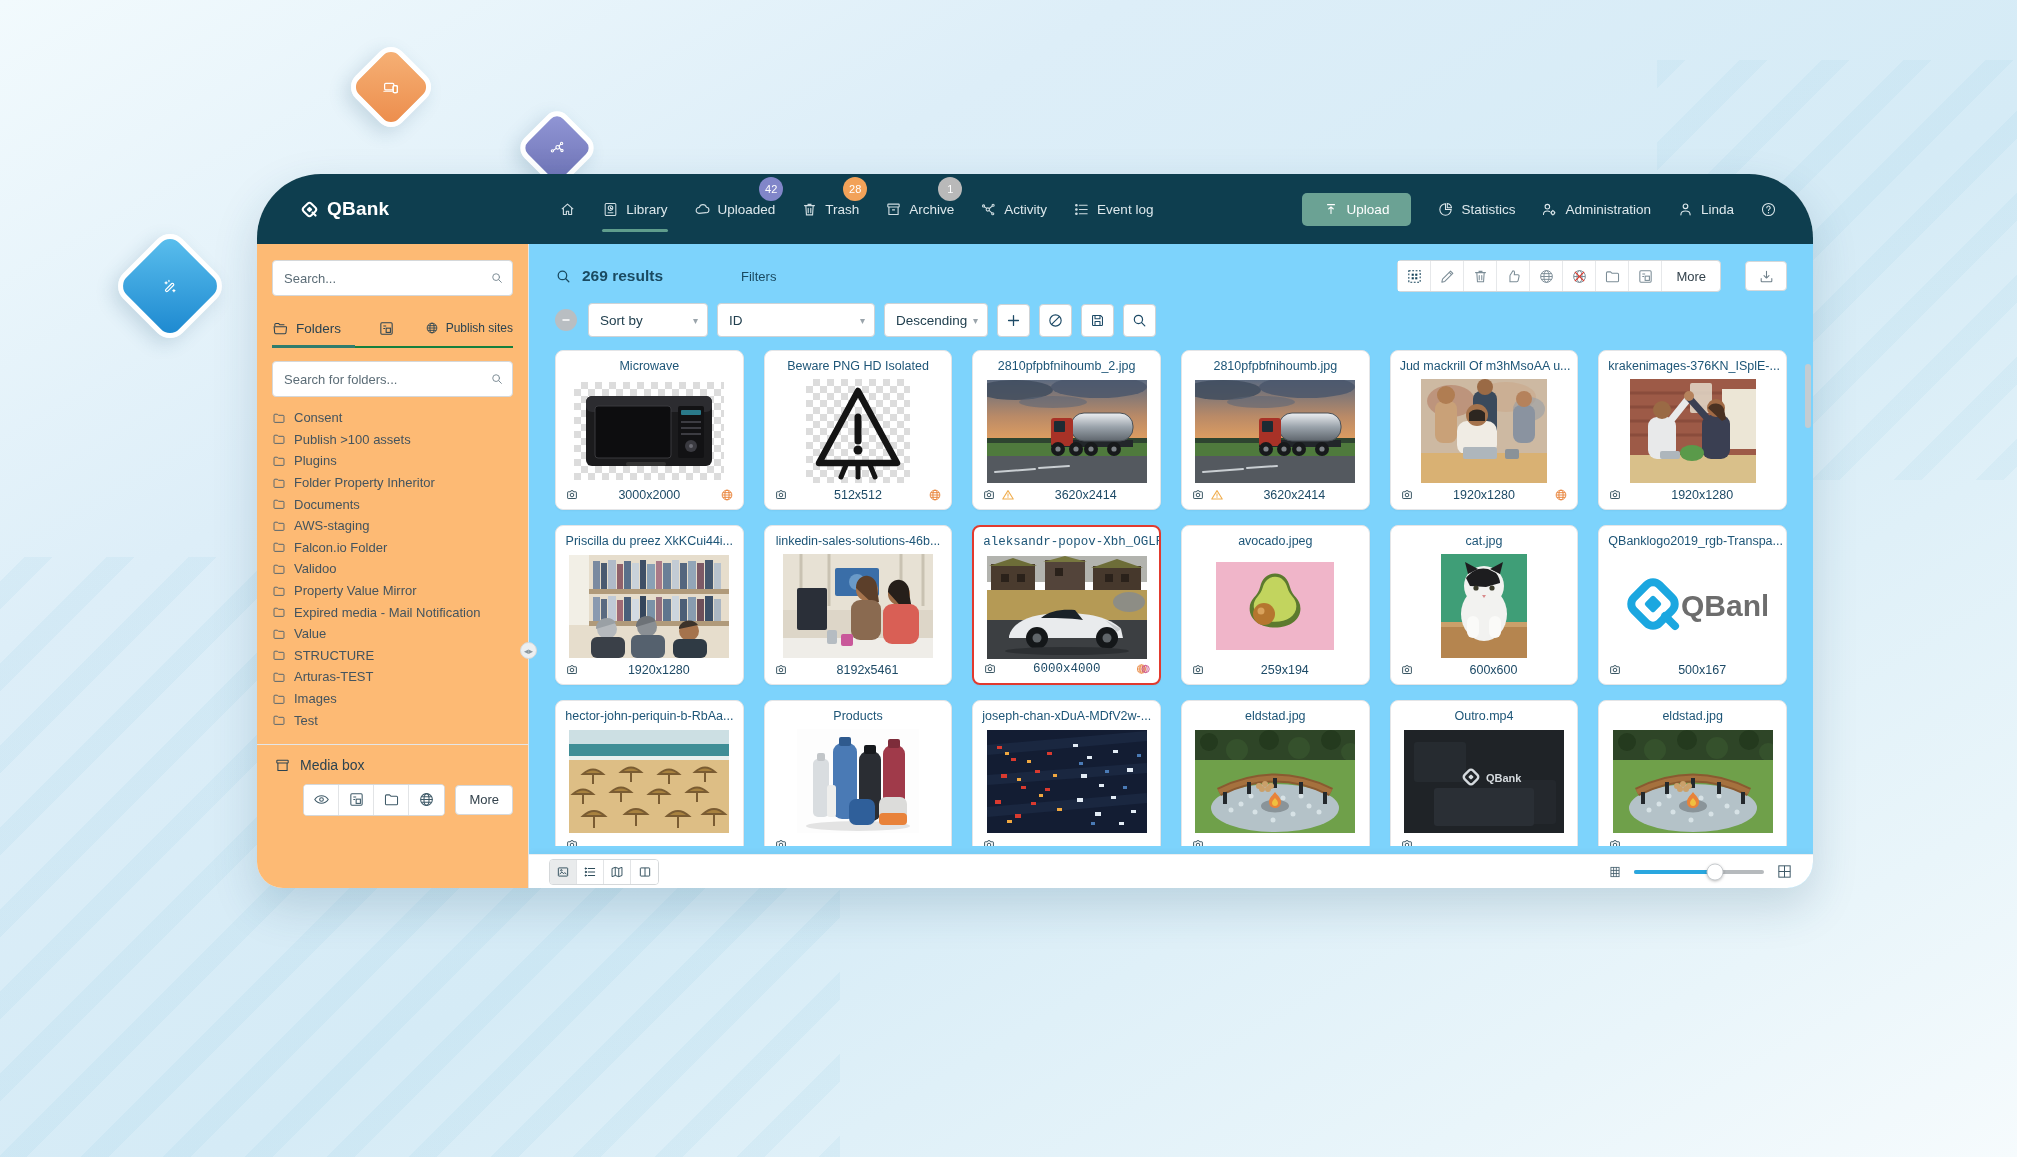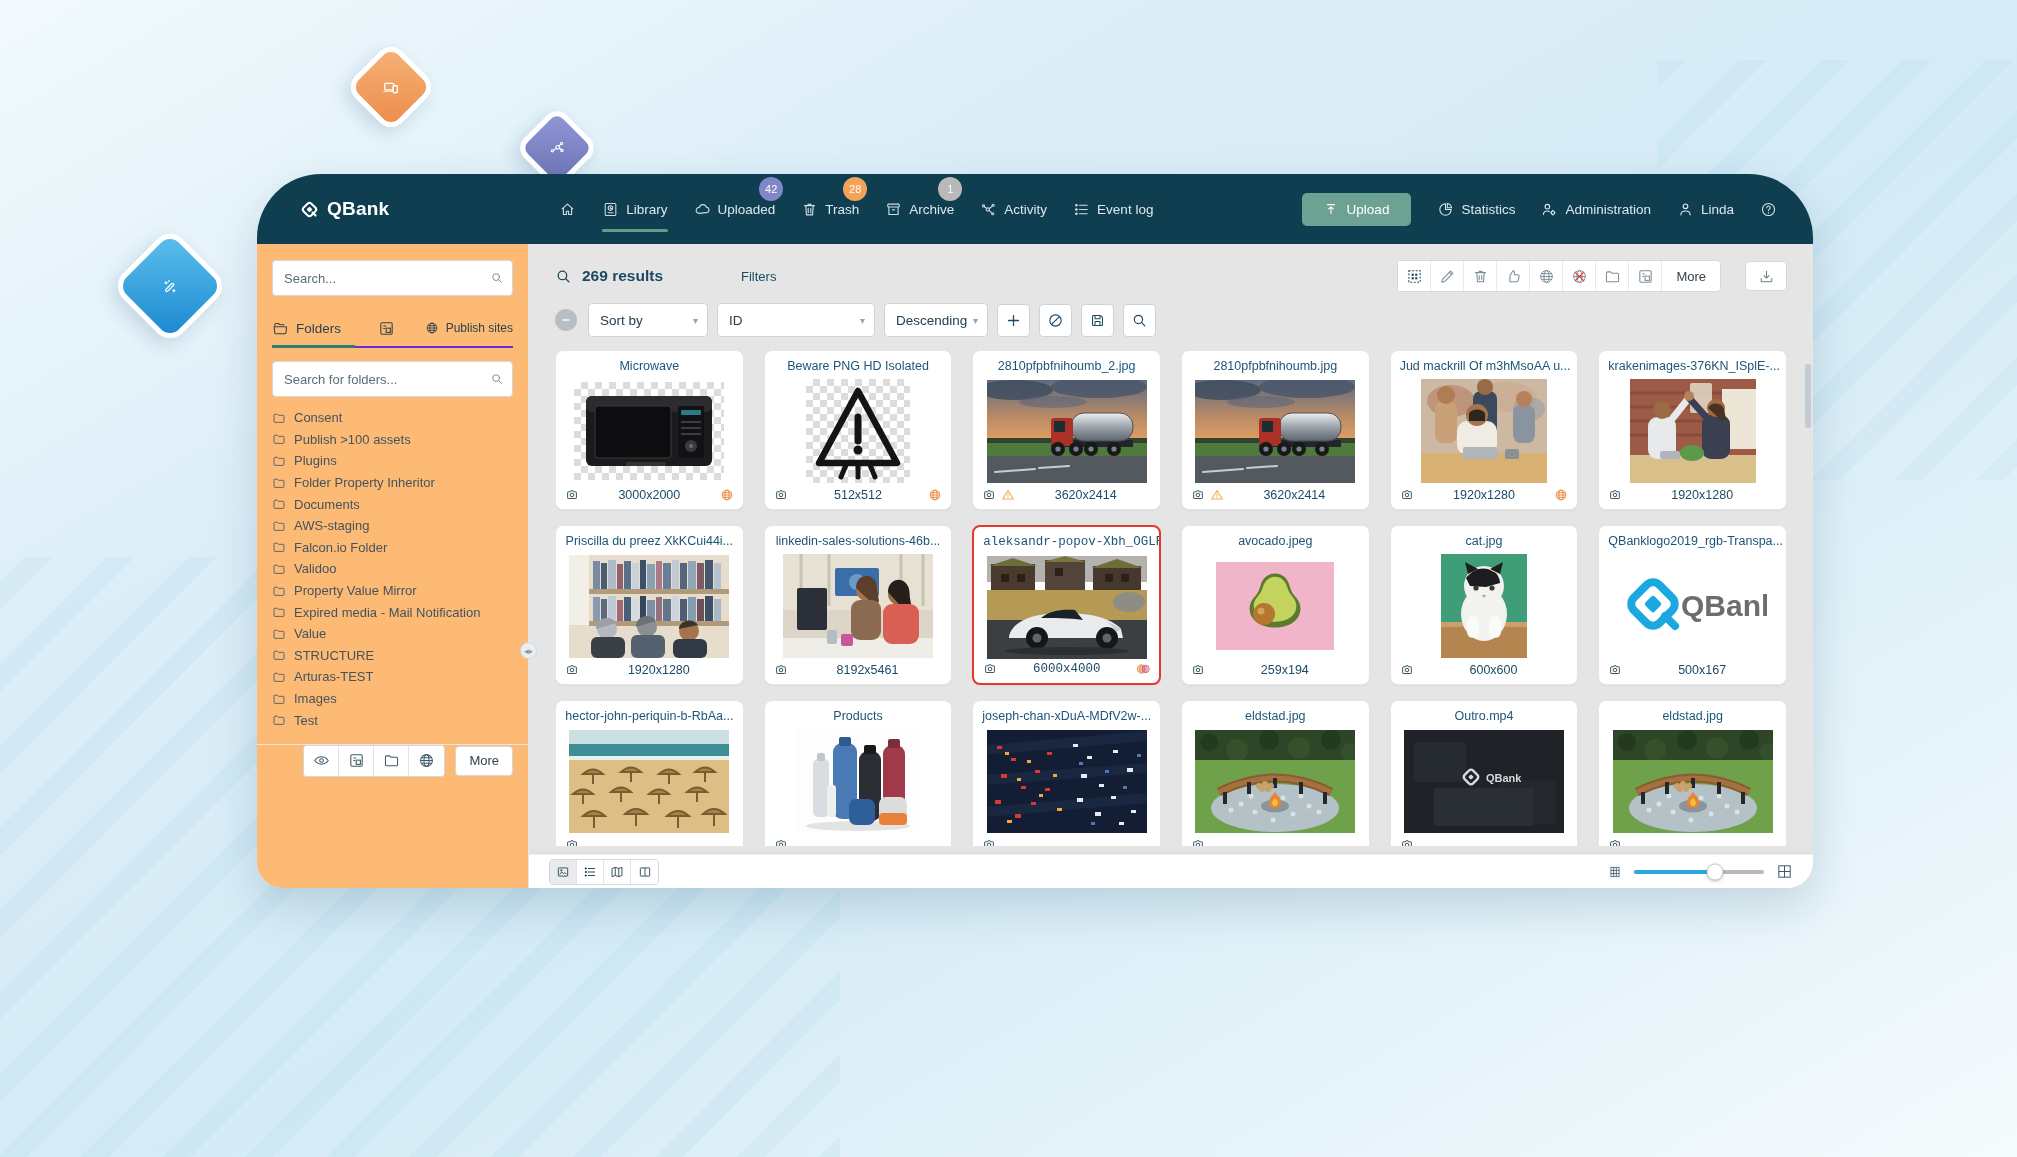--- a/index.html
+++ b/index.html
@@ -42,21 +42,21 @@
   
   .app-body { display:flex; height:644px; position:relative; }
 
   
   .sidebar { width:272px; border-right:1px solid #e4e6e7; padding:16px 15px 0 15px; position:relative; background:#fdba74; }
   .input { position:relative; }
   .input input { width:100%; height:36px; border:1px solid #d5d8da; border-radius:4px; padding:0 32px 0 11px;
     font-size:13px; color:#44545e; font-family:inherit; outline:none; }
   .input input::placeholder { color:#5c6d77; }
   .input .ic { position:absolute; right:9px; top:50%; transform:translateY(-50%); color:#7d8d96; }
-  .side-tabs { display:flex; align-items:center; margin-top:14px; border-bottom:2px solid #6d28d9; height:38px; }
+  .side-tabs { display:flex; align-items:center; margin-top:14px; border-bottom:2px solid #15803d; height:38px; }
   .side-tab { display:flex; align-items:center; gap:7px; font-size:13.5px; color:#2c4350; cursor:pointer; position:relative; height:100%; }
   .side-tab.t1 { flex:0 0 44%; }
   .side-tab.t2 { flex:0 0 18%; }
   .side-tab.t3 { flex:1; font-size:12px; justify-content:flex-end; }
   .side-tab.active::after { content:""; position:absolute; left:0; right:22%; bottom:-2px; height:3px; background:#2f7d6d; }
   .folder-list { margin-top:10px; }
   .folder-row { display:flex; align-items:center; gap:8px; height:21.6px; font-size:13px; color:#44545e; cursor:pointer; white-space:nowrap; }
   .folder-row .ic { color:#57666f; }
   .side-divider { border-top:1px solid #e4e6e7; margin:13px -15px 0 -15px; }
   .mbox-head { display:flex; align-items:center; gap:9px; font-size:14px; color:#2c4350; padding:12px 0 10px 2px; }
@@ -66,21 +66,21 @@
     border-right:1px solid #e2e4e6; cursor:pointer; background:#fff; }
   .btn-group .gbtn:last-child { border-right:none; }
   .btn-more { height:30px; border:1px solid #d5d8da; background:#fff; border-radius:4px; font-size:13px; color:#33424c;
     padding:0 13px; cursor:pointer; font-family:inherit; }
   .dropzone { margin-top:11px; background:#f1f1f1; border-radius:6px; min-height:64px; padding:14px 26px;
     display:flex; align-items:center; justify-content:center; text-align:center; font-size:12.5px; color:#9aa0a5; line-height:1.45; }
   .side-handle { position:absolute; right:-9px; top:398px; width:17px; height:17px; border-radius:50%;
     background:#eceff1; border:1px solid #d4d8da; color:#8a979e; font-size:9px; display:flex; align-items:center; justify-content:center; z-index:5; }
 
   
-  .content { flex:1; position:relative; padding:16px 26px 0 26px; overflow:hidden; background:#e5e5e5; }
+  .content { flex:1; position:relative; padding:16px 26px 0 26px; overflow:hidden; background:#7dd3fc; }
   .row1 { display:flex; align-items:center; height:32px; }
   .results { display:flex; align-items:center; gap:10px; font-size:15.5px; font-weight:bold; color:#1a4a61; }
   .results .ic { color:#1a4a61; }
   .filters { margin-left:78px; font-size:13px; color:#1a4a61; cursor:pointer; }
   .row1-right { margin-left:auto; display:flex; align-items:center; gap:24px; }
   .tool-group { display:flex; align-items:center; border:1px solid #d5d8da; border-radius:4px; background:#fff; }
   .tool-group .gbtn { width:33px; height:30px; display:flex; align-items:center; justify-content:center;
     color:#7c8d97; border-right:1px solid #e6e8ea; cursor:pointer; background:#fff; }
   .tool-group .gbtn.first { color:#16435a; }
   .tool-group .gbtn-more { height:30px; padding:0 14px; font-size:13px; color:#33424c; display:flex; align-items:center; cursor:pointer; }
@@ -407,20 +407,27 @@
           <div class="folder-row">
             <svg class="ic sm" viewBox="0 0 24 24" fill="none" stroke="currentColor" stroke-width="1.7">
               <path stroke-linejoin="round" d="M3.5 7A1.5 1.5 0 0 1 5 5.5h4.2l1.9 1.9h7.9A1.5 1.5 0 0 1 20.5 8.9V18a1.5 1.5 0 0 1-1.5 1.5H5A1.5 1.5 0 0 1 3.5 18z"></path>
             </svg>
             <span>Test</span>
           </div>
         </div>
 
       <div class="side-divider"></div>
 
+      <div class="mbox-head">
+        <svg class="ic" viewBox="0 0 24 24" fill="none" stroke="#2c4350" stroke-width="1.5" stroke-linejoin="round">
+            <rect x="4" y="4.5" width="16" height="4" rx="0.8"></rect>
+            <path d="M5.5 8.5V19h13V8.5"></path>
+          </svg>
+        <span>Media box</span>
+      </div>
       <div class="mbox-actions">
         <div class="btn-group">
           <div class="gbtn">
             <svg class="ic" viewBox="0 0 24 24" fill="none" stroke="currentColor" stroke-width="1.5">
                 <path d="M2.5 12S6 6.8 12 6.8 21.5 12 21.5 12 18 17.2 12 17.2 2.5 12 2.5 12z"></path>
                 <circle cx="12" cy="12" r="2.6"></circle>
               </svg>
           </div>
           <div class="gbtn">
             <svg class="ic" viewBox="0 0 24 24" fill="none" stroke="currentColor" stroke-width="1.5">

